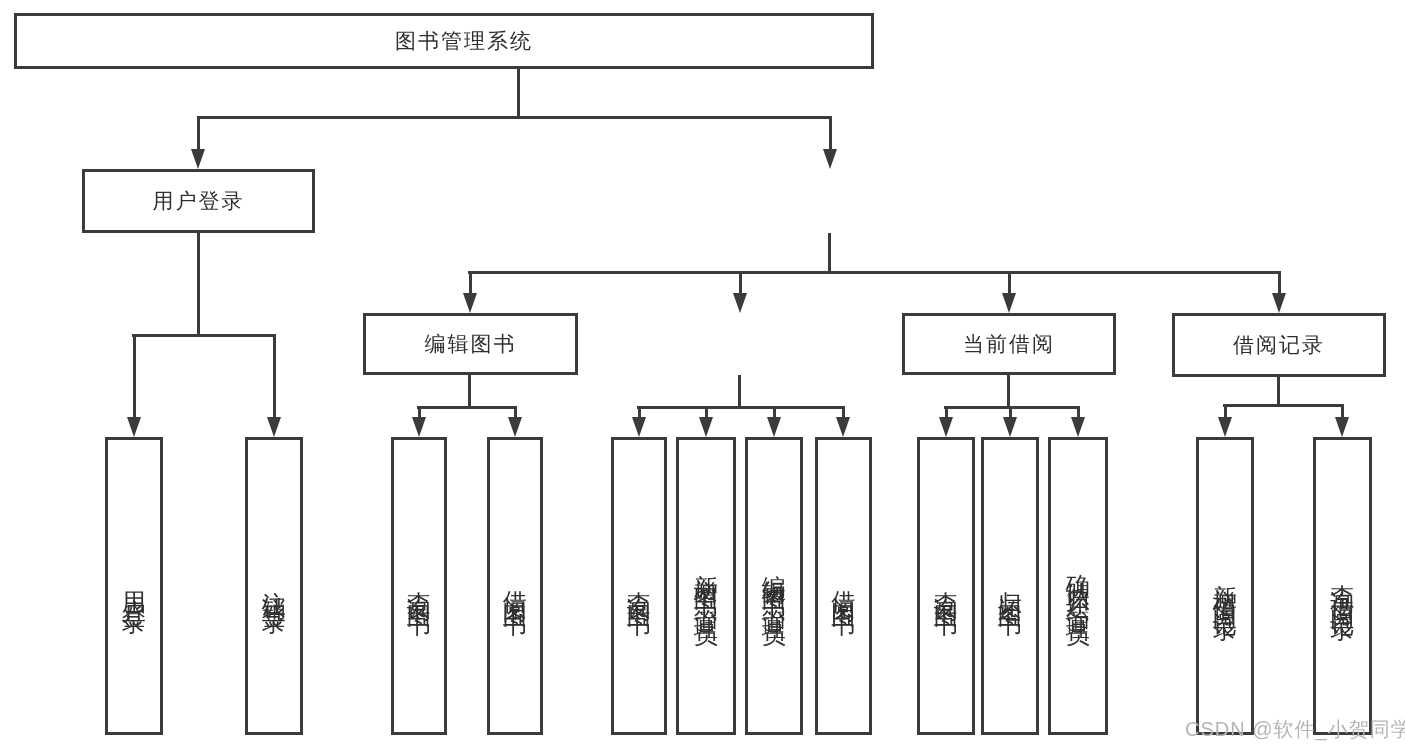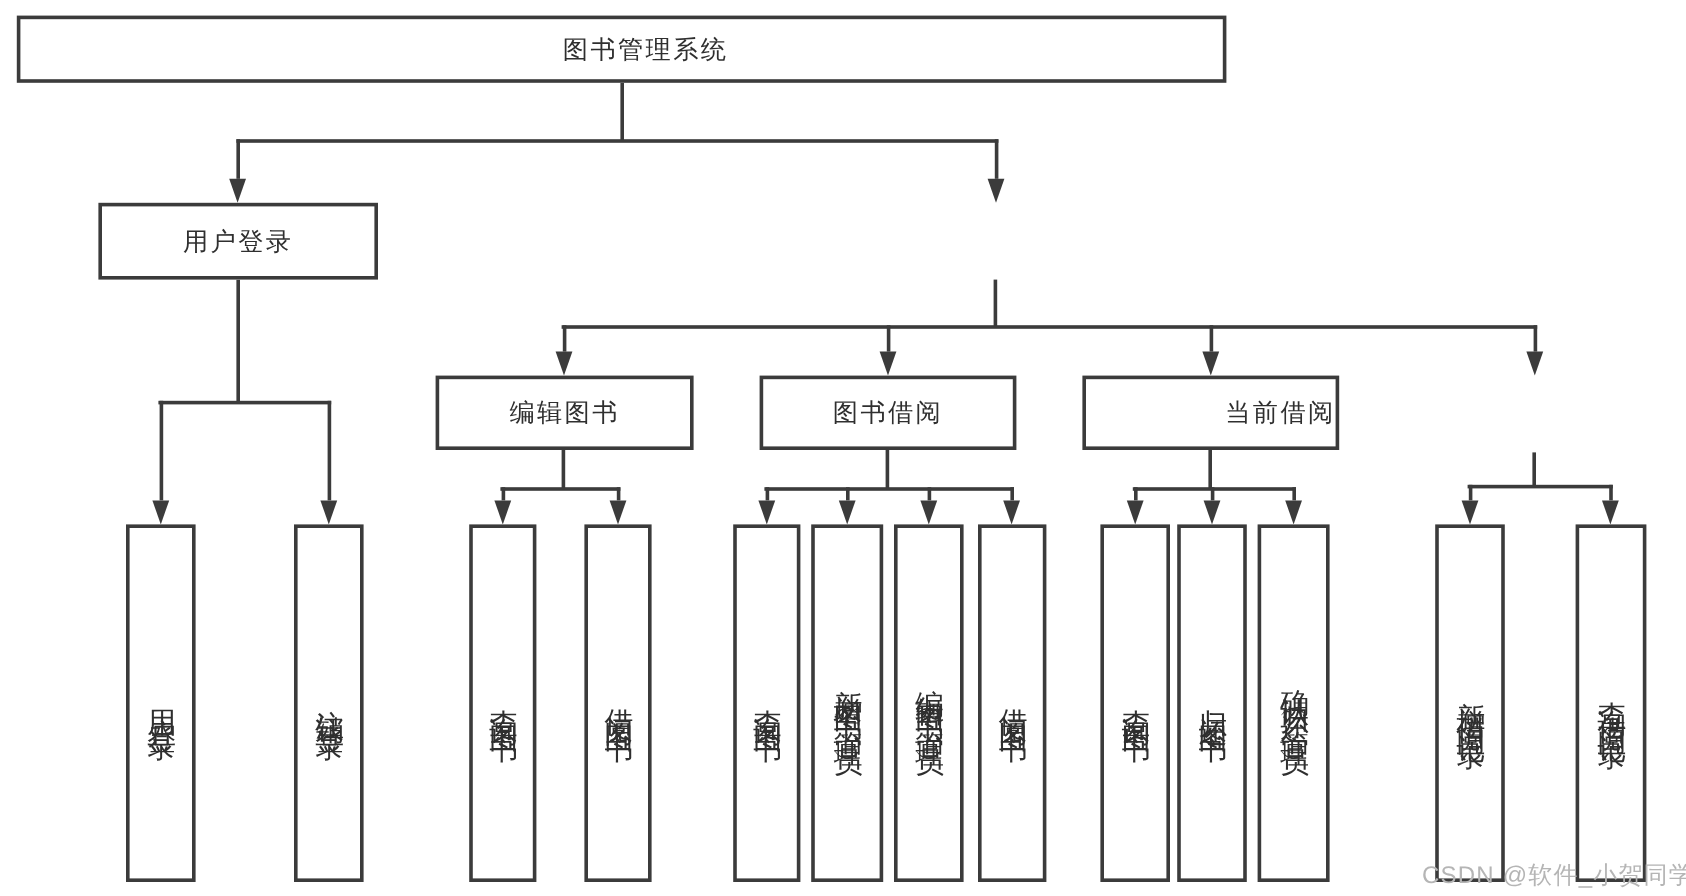--- a/index.html
+++ b/index.html
@@ -121,36 +121,36 @@
   <div class="vline" style="left:1009px; top:406px; height:11px;"></div>
   <div class="ahead" style="left:1003px; top:417px;"></div>
   <div class="vline" style="left:1077px; top:406px; height:11px;"></div>
   <div class="ahead" style="left:1071px; top:417px;"></div>
 
   <div class="vline" style="left:1224px; top:404px; height:13px;"></div>
   <div class="ahead" style="left:1218px; top:417px;"></div>
   <div class="vline" style="left:1341px; top:404px; height:13px;"></div>
   <div class="ahead" style="left:1335px; top:417px;"></div>
 
-  <div class="node hnode" style="left:14px; top:13px; width:1008px; height:56px;padding-left:40px;">
+  <div class="node hnode" style="left:14px; top:13px; width:860px; height:56px;padding-left:40px;">
     <span>图书管理系统</span>
   </div>
 
   <div class="node hnode" style="left:82px; top:169px; width:233px; height:64px;">
     <span>用户登录</span>
   </div>
 
   <div class="node hnode" style="left:363px; top:313px; width:215px; height:62px;">
     <span>编辑图书</span>
   </div>
-  <div class="node hnode" style="left:633px; top:313px; width:214px; height:62px;">
-    <span>图书借阅</span>
+  <div class="node hnode" style="left:902px; top:313px; width:214px; height:62px;">
+    <span>当前借阅</span>
   </div>
-  <div class="node hnode" style="left:902px; top:313px; width:214px; height:62px;justify-content:flex-end;">
-    <span>当前借阅</span>
+  <div class="node hnode" style="left:1172px; top:313px; width:214px; height:64px;">
+    <span>借阅记录</span>
   </div>
 
   <div class="node vnode" style="left:105px; top:437px; width:58px; height:298px;">
     <span class="vtext">用户登录</span>
   </div>
   <div class="node vnode" style="left:245px; top:437px; width:58px; height:298px;">
     <span class="vtext">注销登录</span>
   </div>
 
   <div class="node vnode" style="left:391px; top:437px; width:56px; height:298px;">

